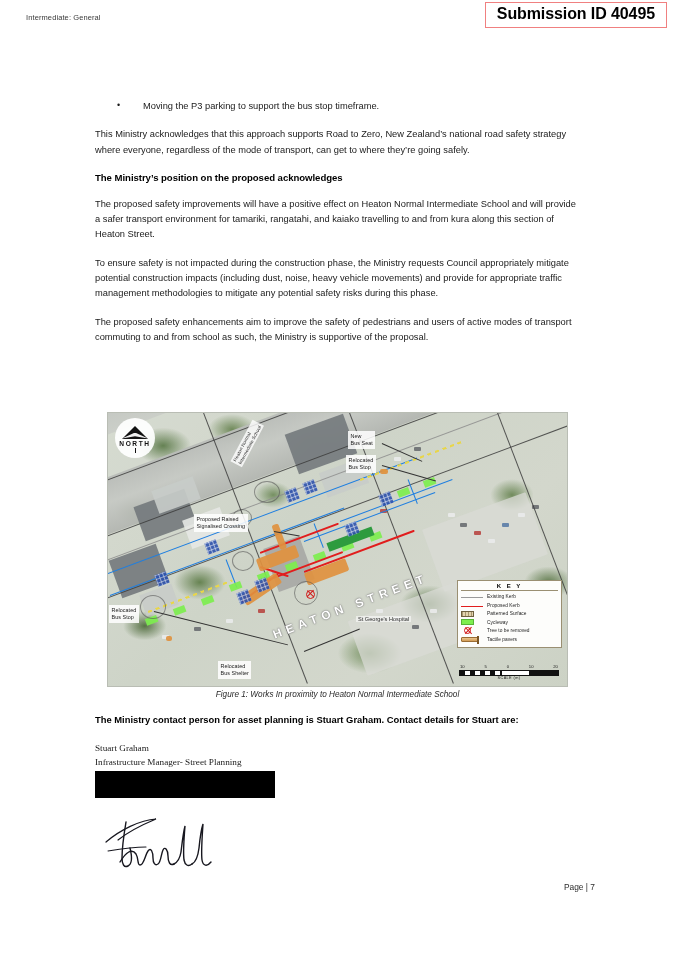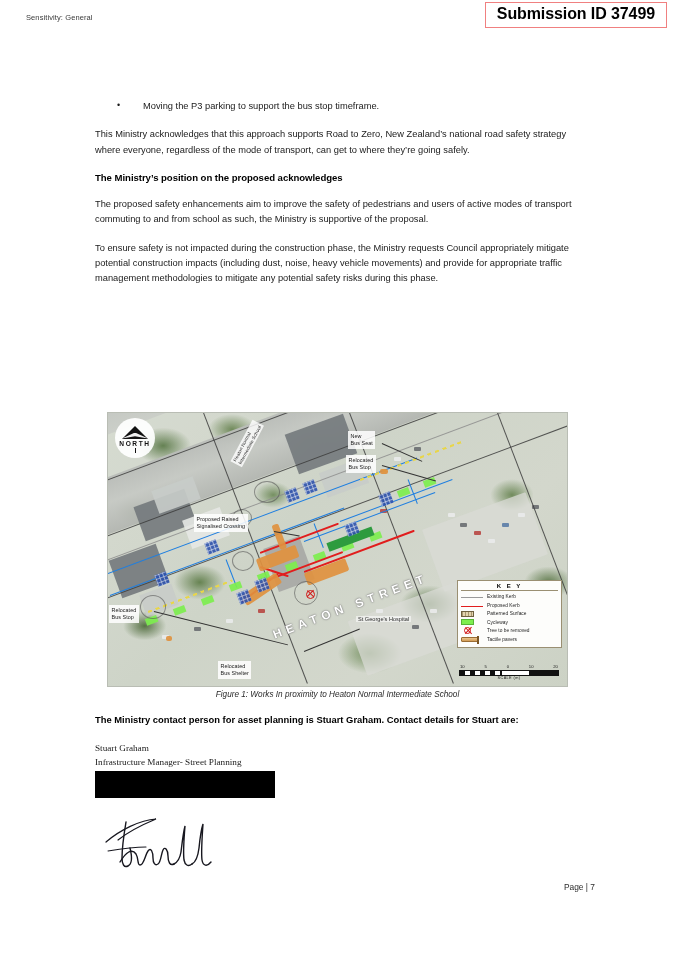--- a/index.html
+++ b/index.html
@@ -405,35 +405,36 @@
   .footer {
     position: absolute;
     right: 80px; top: 882px;
     font-size: 8.4px;
     color: #2b2b2b;
   }
 </style>
 </head>
 <body>
 
-<div class="sensitivity">Sensitivity: General</div>
-<div class="submission-box">Submission ID 37499</div>
+<div class="sensitivity">Intermediate: General</div>
+<div class="submission-box">Submission ID 40495</div>
 
 <div class="doc">
 
   <ul class="bullet-list">
     <li>Moving the P3 parking to support the bus stop timeframe.</li>
   </ul>
 
   <p class="para">This Ministry acknowledges that this approach supports Road to Zero, New Zealand’s national road safety strategy where everyone, regardless of the mode of transport, can get to where they’re going safely.</p>
 
   <div class="heading">The Ministry’s position on the proposed acknowledges</div>
 
+  <p class="para">The proposed safety improvements will have a positive effect on Heaton Normal Intermediate School and will provide a safer transport environment for tamariki, rangatahi, and kaiako travelling to and from kura along this section of Heaton Street.</p>
+  <p class="para">To ensure safety is not impacted during the construction phase, the Ministry requests Council appropriately mitigate potential construction impacts (including dust, noise, heavy vehicle movements) and provide for appropriate traffic management methodologies to mitigate any potential safety risks during this phase.</p>
   <p class="para">The proposed safety enhancements aim to improve the safety of pedestrians and users of active modes of transport commuting to and from school as such, the Ministry is supportive of the proposal.</p>
-  <p class="para">To ensure safety is not impacted during the construction phase, the Ministry requests Council appropriately mitigate potential construction impacts (including dust, noise, heavy vehicle movements) and provide for appropriate traffic management methodologies to mitigate any potential safety risks during this phase.</p>
 </div>
 
 <div class="figure">
   <div class="map">
     <div class="map-base"></div>
 
     <div class="road minor"></div>
     <div class="road"></div>
 
     <div class="bld dark" style="left:30px;  top:84px;  width:54px; height:36px; transform:rotate(-20deg);"></div>

